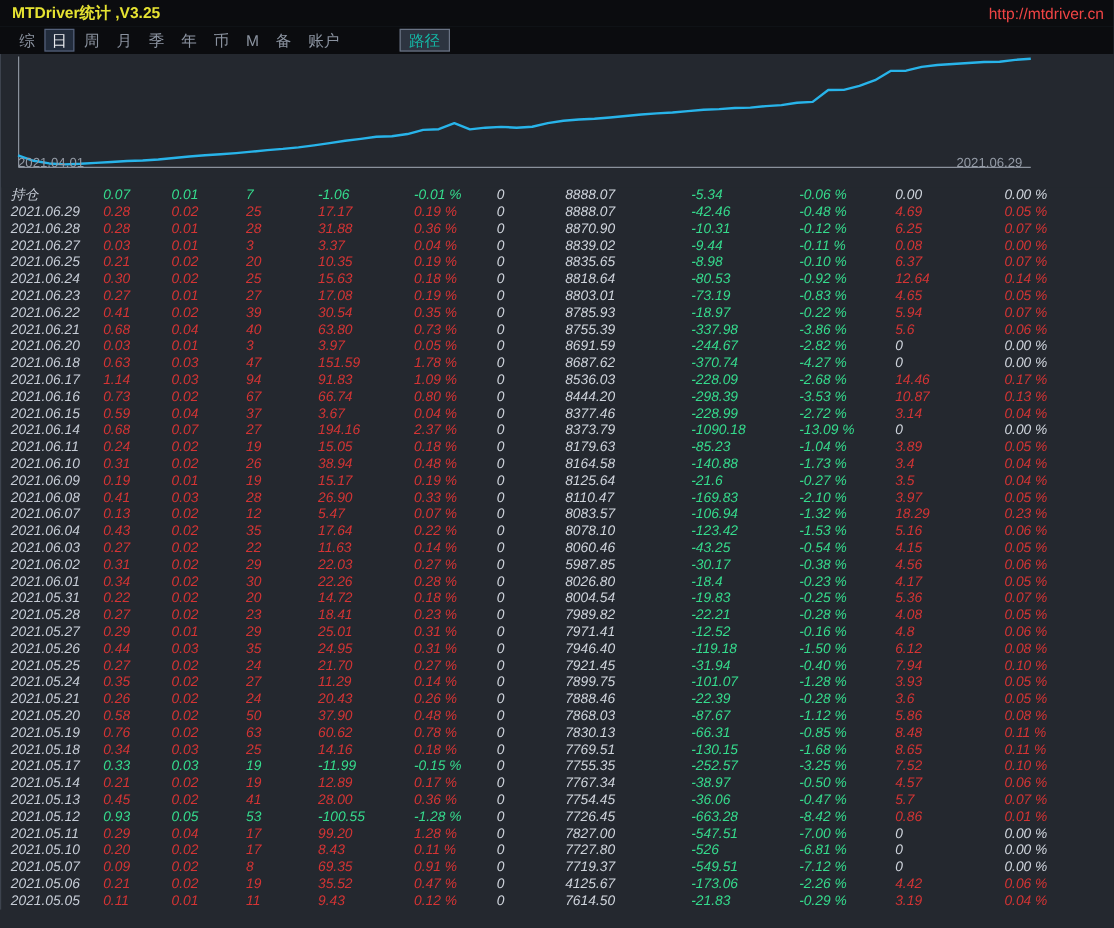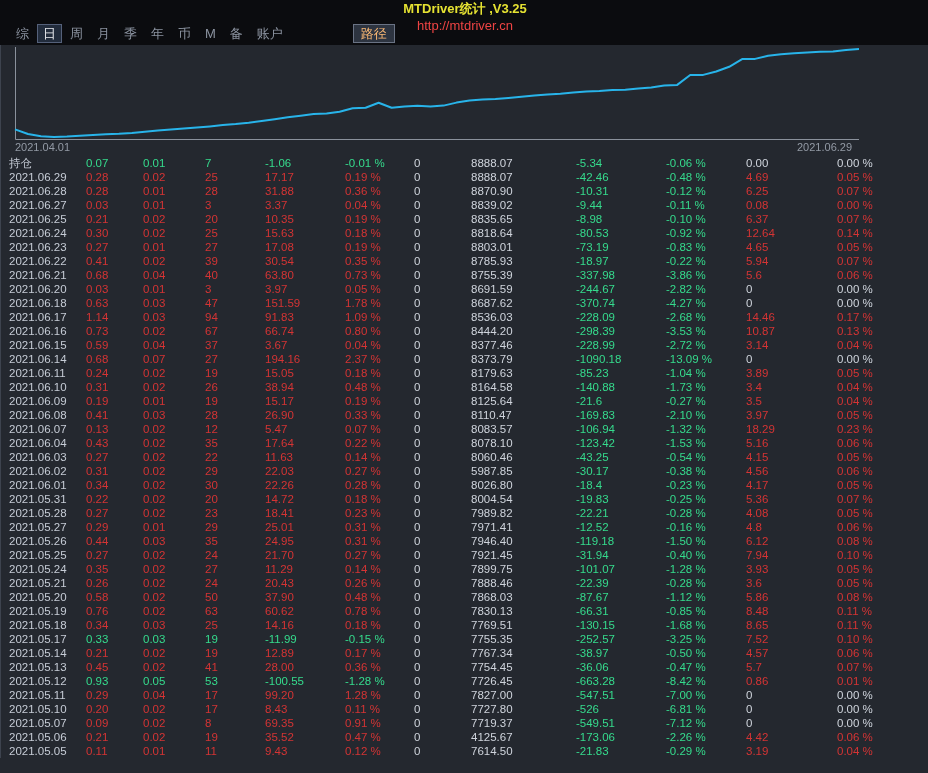--- a/index.html
+++ b/index.html
@@ -8,57 +8,56 @@
     background:#24282f;
     font-family:"Liberation Sans", sans-serif;
     color:#cfd4dc;
     -webkit-font-smoothing:antialiased;
   }
   
   .title-bar {
     height:22px; background:#0b0c0f;
     display:flex; align-items:center; justify-content:space-between;
     padding:0 8px 0 10px;
-    flex-direction:column;
   }
   .app-title { color:#e6e332; font-size:13px; font-weight:bold; }
   .app-url { color:#ef4444; font-size:13px; text-decoration:none; }
   .menu-bar {
     height:23px; background:#0b0c0f;
     display:flex; align-items:center; gap:2px;
     padding:0 0 0 10px; font-size:13px;
   }
   .menu-item {
     color:#8b93a0; padding:1px 6px; cursor:default; line-height:17px;
   }
   .menu-item.active {
     color:#e8eaee; background:#222c3c; border:1px solid #55617a; padding:0 5px;
   }
   .path-button {
-    margin-left:62px; color:#fdba74; background:#2d3440;
+    margin-left:42px; color:#14b8a6; background:#2d3440;
     border:1px solid #6a7384; padding:0 7px; line-height:17px; font-size:13px;
   }
   
   .content { border-left:1px solid #3d434e; }
   .chart-area { position:relative; height:111px; background:#24282f; }
   .chart-area svg { display:block; }
   .axis { stroke:#8a919c; stroke-width:1; }
   .equity-line { fill:none; stroke:#28b4ea; stroke-width:2; stroke-linejoin:round; }
-  .x-label { position:absolute; font-size:11px; color:#939aa5; top:96px; }
+  .x-label { position:absolute; font-size:11px; color:#939aa5; top:85px; }
   .x-label.start { left:14px; }
   .x-label.end { left:796px; }
   
   .grid-row {
     display:grid;
     grid-template-columns:77px 57px 62px 60px 80px 69px 57px 105px 90px 80px 91px 1fr;
     padding-left:8px; align-items:center;
   }
   .table-header { height:16px; font-size:12.5px; color:#d9dde3; }
   .table-header span { white-space:nowrap; }
-  .table-row { height:14px; font-size:11.5px; line-height:14px; cursor:default; }
+  .table-row { height:14px; font-size:11.5px; line-height:14px; cursor:default;font-style:italic; }
   .table-row span { white-space:nowrap; }
   .c-date { color:#c6ccd6; }
   .c-neutral { color:#cfd4dc; }
   .c-red { color:#d43434; }
   .c-green { color:#35db8d; }
 </style>
 </head>
 <body>
 
 <div class="title-bar">

